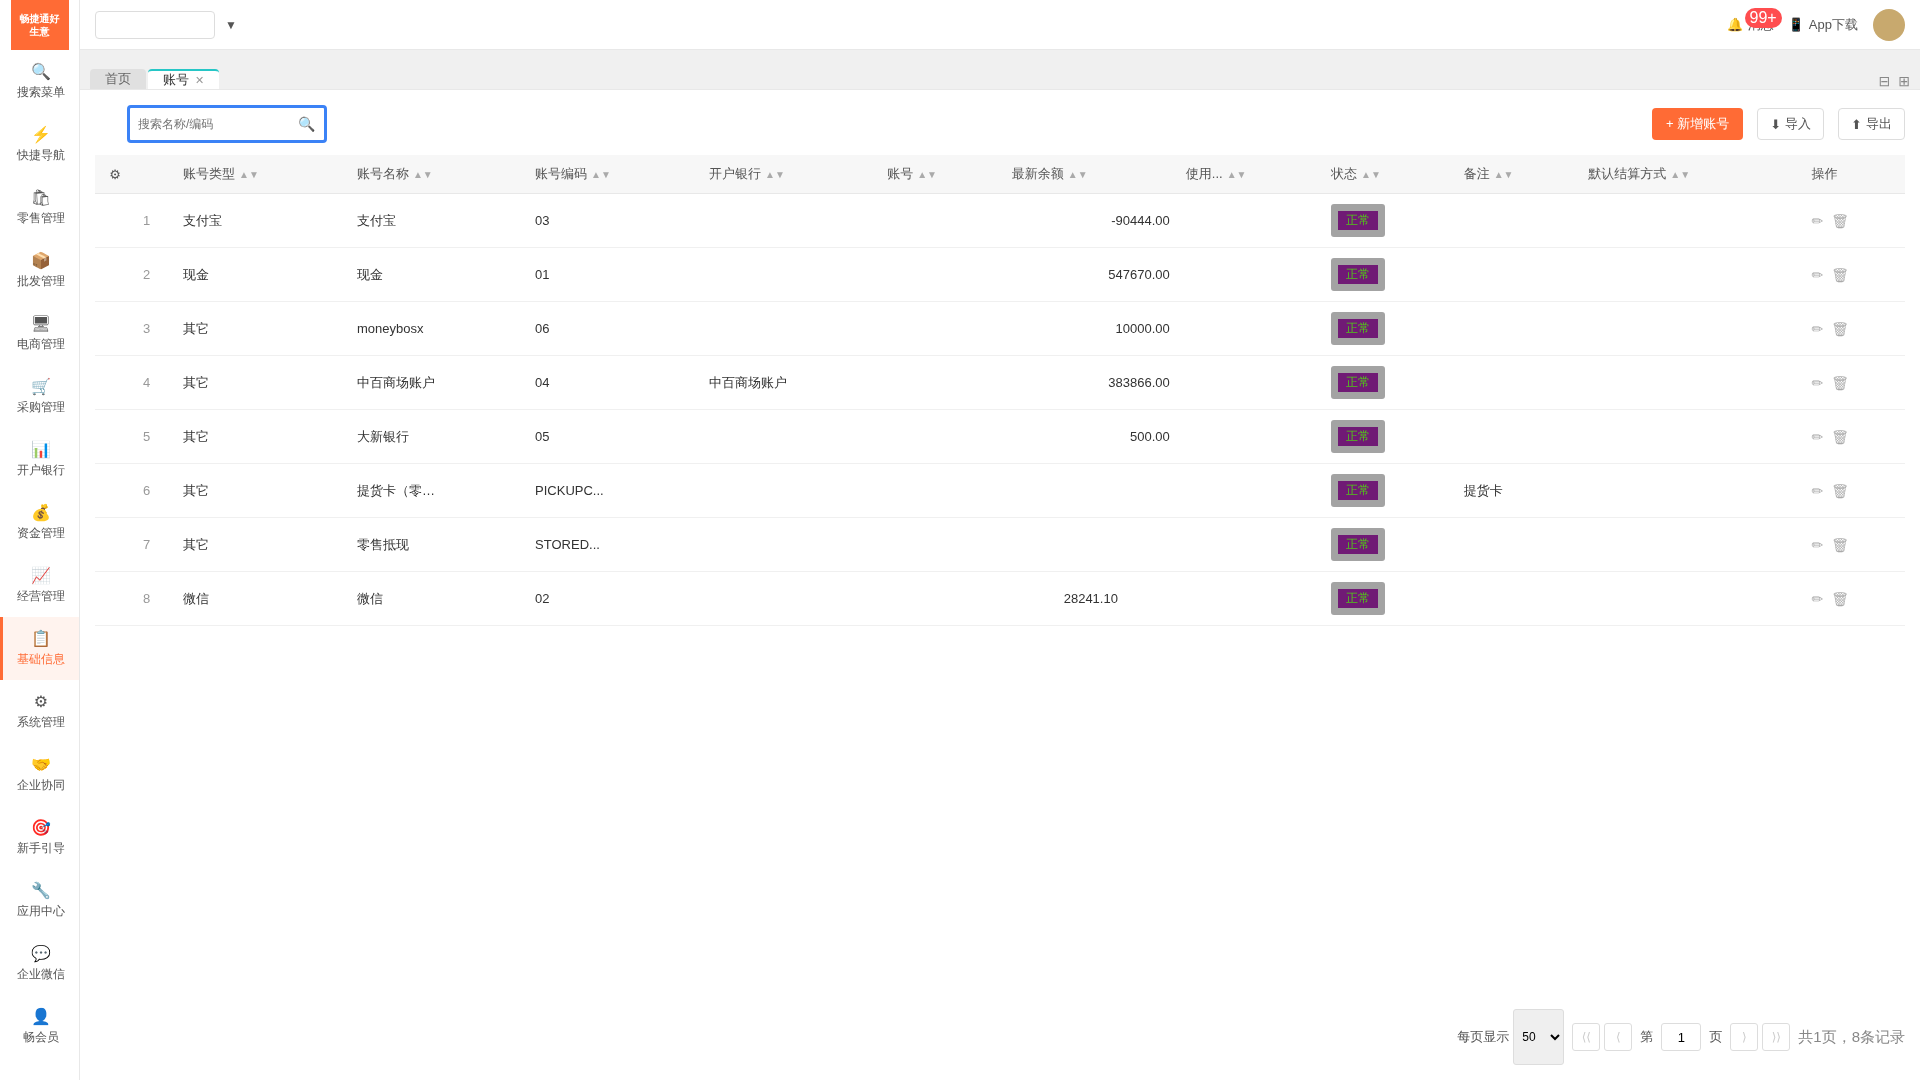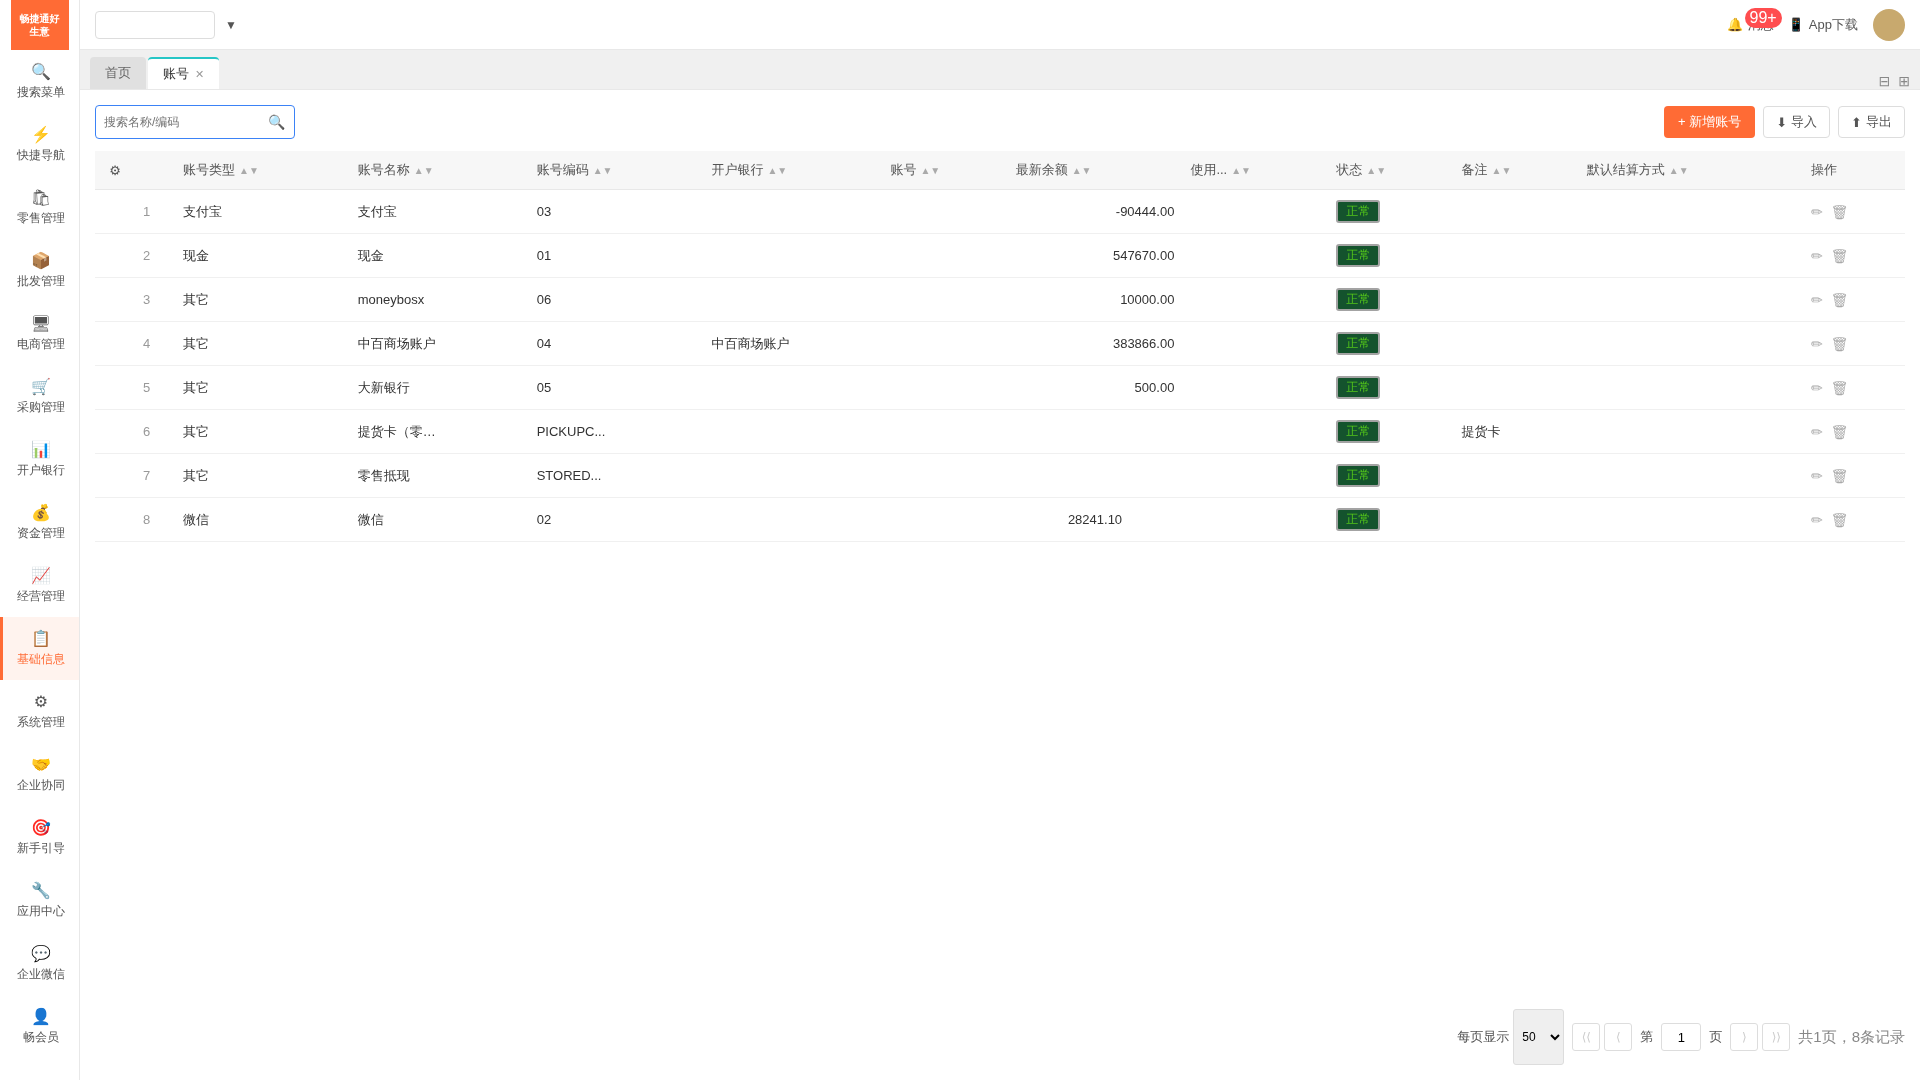--- a/index.html
+++ b/index.html
@@ -143,21 +143,21 @@
       height: 40px;
       background: #f0f0f0;
       display: flex;
       align-items: flex-end;
       padding: 0 10px;
       gap: 2px;
       border-bottom: 1px solid #e8e8e8;
       flex-shrink: 0;
     }
     .tab {
-      height: 32px;
+      height: 20px;
       padding: 0 15px;
       display: flex;
       align-items: center;
       cursor: pointer;
       border-radius: 4px 4px 0 0;
       font-size: 13px;
       gap: 6px;
       background: #e0e0e0;
       color: #666;
     }
@@ -197,43 +197,44 @@
     
     .toolbar {
       display: flex;
       align-items: center;
       justify-content: space-between;
       margin-bottom: 12px;
     }
     .search-box {
       display: flex;
       align-items: center;
-      border: 1px solid #3b82f6;
+      border: 3px solid #3b82f6;
       border-radius: 4px;
       padding: 16px 8px;
       height: 32px;
       width: 200px;
       background: #fff;
+      margin-left: 32px;
     }
     .search-box input {
       border: none;
       outline: none;
       font-size: 12px;
       flex: 1;
       color: #999;
     }
     .search-icon-btn {
       cursor: pointer;
       color: #aaa;
       font-size: 14px;
     }
     .toolbar-actions {
       display: flex;
       align-items: center;
-      gap: 8px;
+      gap: 14px;
     }
     .btn-primary {
       background: #ff6b35;
       color: #fff;
       border: none;
       border-radius: 4px;
       padding: 0 14px;
       height: 32px;
       cursor: pointer;
       font-size: 13px;
@@ -294,23 +295,23 @@
     tbody tr {
       border-bottom: 1px solid #f0f0f0;
     }
     tbody td {
       padding: 10px 8px;
       color: #333;
       white-space: nowrap;
     }
     .status-badge {
       display: inline-block;
-      background: #14532d;
+      background: #701a75;
       color: #52c41a;
-      border: 2px solid #a3a3a3;
+      border: 7px solid #a3a3a3;
       border-radius: 3px;
       padding: 1px 8px;
       font-size: 12px;
     }
     .action-icons {
       display: flex;
       gap: 8px;
       align-items: center;
     }
     .action-icon {

